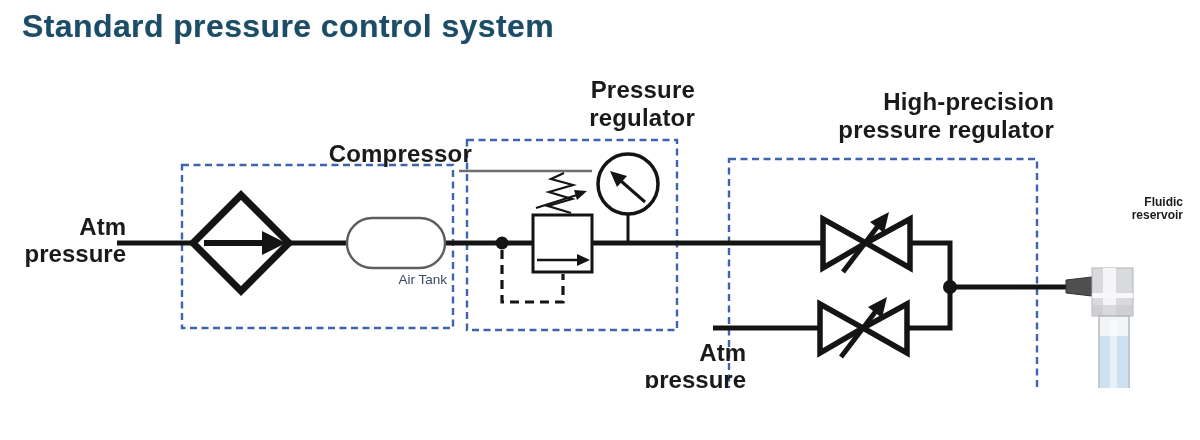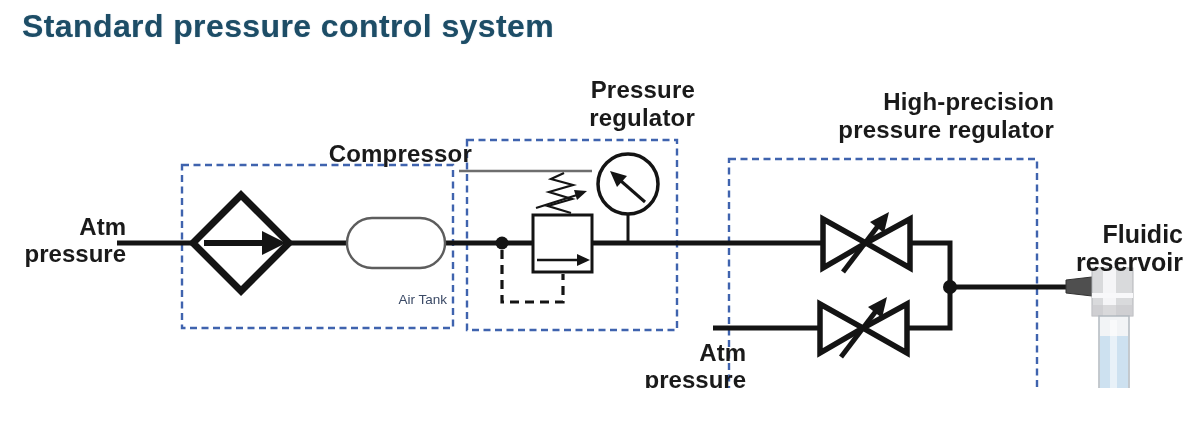--- a/index.html
+++ b/index.html
@@ -9,21 +9,21 @@
   }
   .page-title {
     position:absolute; left:22px; top:8px;
     font-size:32px; font-weight:800; letter-spacing:0.4px;
     color:var(--title-text); white-space:nowrap;
     text-shadow:0 0 1px rgba(46,93,134,0.45);
   }
   .lbl { position:absolute; white-space:pre-line; text-align:right; color:var(--label-text); }
   .section-lbl { font-weight:800; font-size:24px; line-height:1.16; letter-spacing:0.2px; }
   .sub-lbl { font-weight:600; font-size:24px; line-height:1.12; }
-  .airtank-lbl { font-weight:500; font-size:13.5px; color:var(--air-tank-text);margin-top:20px; }
+  .airtank-lbl { font-weight:500; font-size:13.5px; color:var(--air-tank-text); }
   svg { position:absolute; left:0; top:0; }
   .dashed-box { fill:none; stroke:var(--box-border); stroke-width:2.4; stroke-dasharray:7 4.5; }
   .wbg { fill:#ffffff; }
   .ln { stroke:var(--diagram-line); fill:none; }
   .w2 { stroke-width:2.2; } .w3 { stroke-width:3; }
   .w5 { stroke-width:5; } .w55 { stroke-width:5.5; } .w6 { stroke-width:6; } .w7 { stroke-width:7; }
   .fillb { fill:var(--diagram-line); stroke:none; }
   .dash-fb { stroke:var(--diagram-line); stroke-width:3.2; stroke-dasharray:9 6; fill:none; }
 </style>
 </head>
@@ -118,18 +118,18 @@
   <div class="lbl section-lbl" style="left:714px; top:88px; width:340px;">High-precision
 pressure regulator</div>
 
   <div class="lbl sub-lbl" style="left:2px; top:214px; width:124px;">Atm
 pressure</div>
 
   <div class="lbl sub-lbl" style="left:626px; top:340px; width:120px;">Atm
 pressure</div>
 
 
-  <div class="lbl sub-lbl" style="left:1043px; top:220px; width:140px; font-size:25px;">Fluidic
+  <div class="lbl sub-lbl" style="left:1043px; top:196px; width:140px; font-size:12px;">Fluidic
 reservoir</div>
 
   <div class="lbl airtank-lbl" style="left:347px; top:272px; width:100px;">Air Tank</div>
 
 </div>
 
 </body></html>

